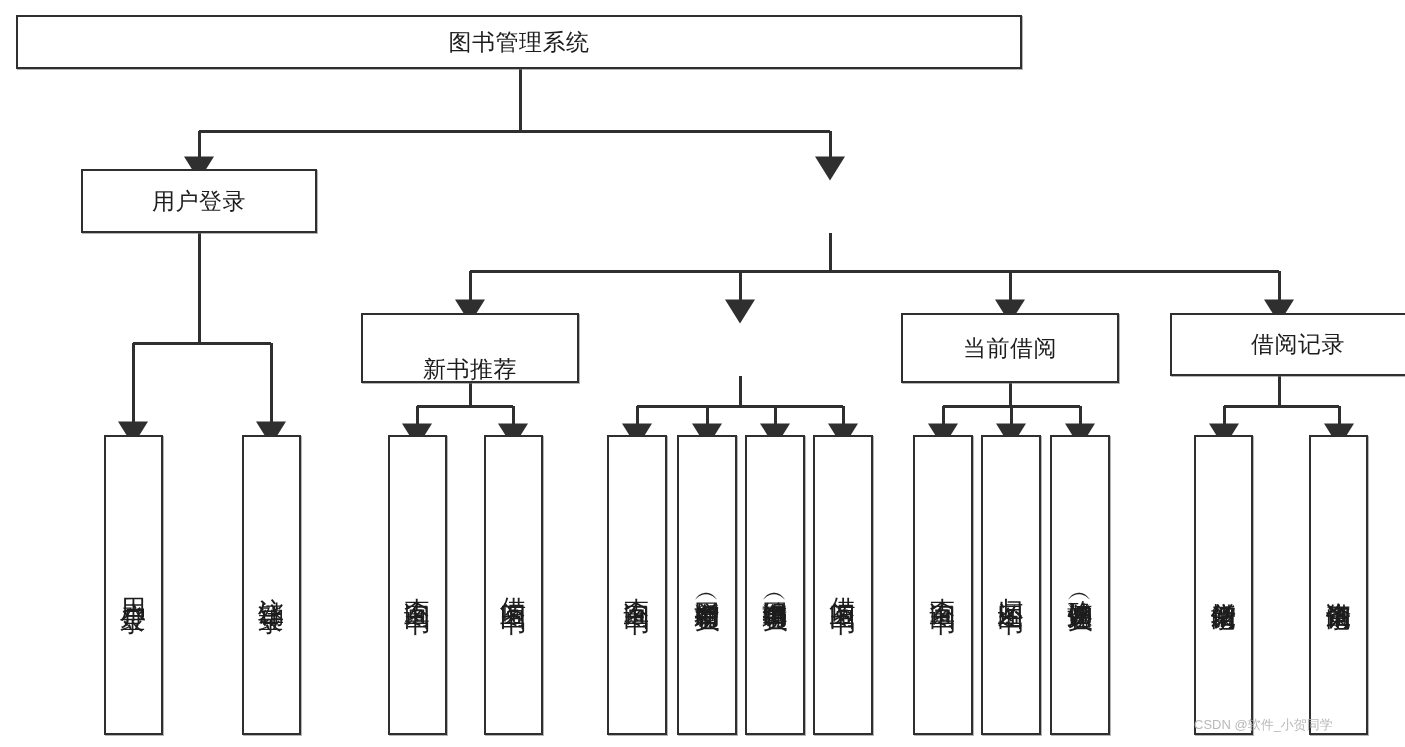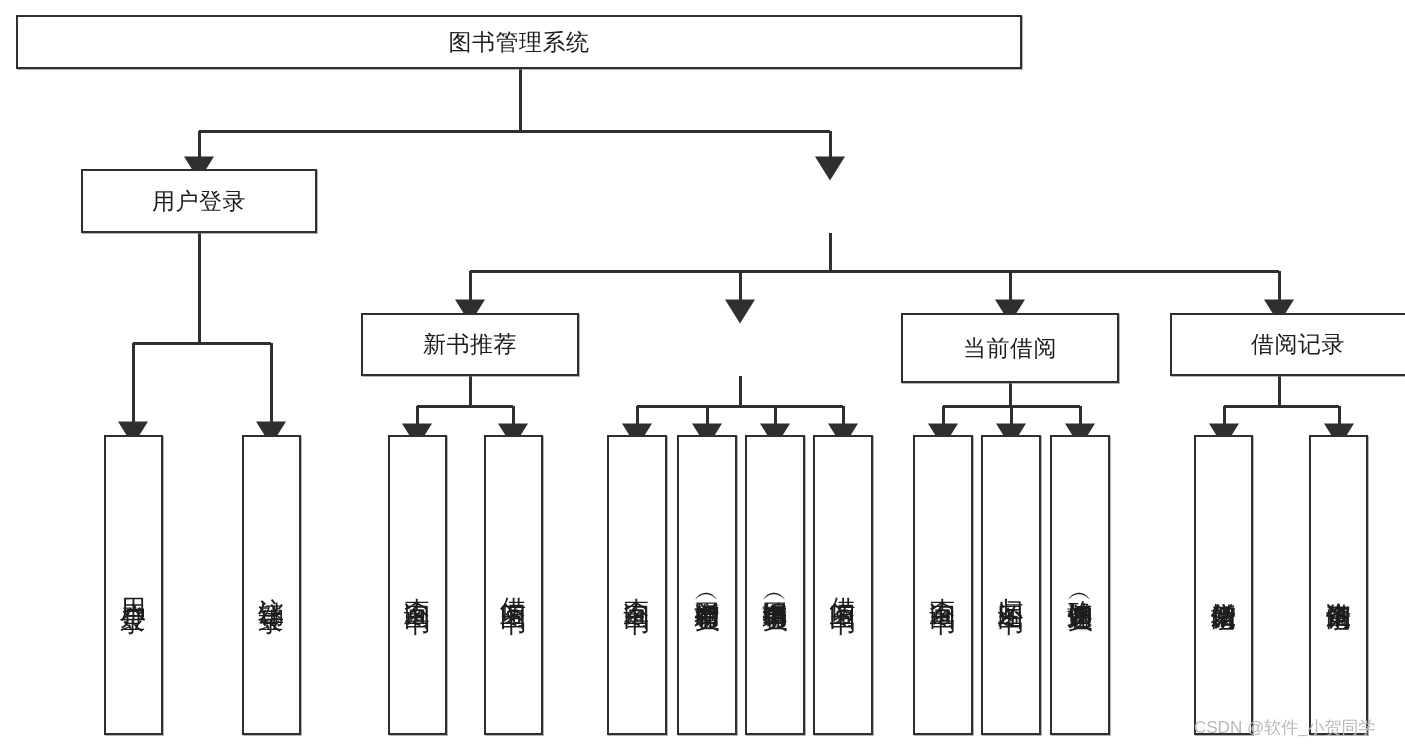--- a/index.html
+++ b/index.html
@@ -64,21 +64,21 @@
   .node.vert.tight .label{
     font-size:25px;
     letter-spacing:1px;
   }
   
   #watermark{
     position:absolute;
     z-index:3;
     left:1194px;
     top:716px;
-    font-size:17px;
+    font-size:13px;
     color:#b9b9b9;
     white-space:nowrap;
     pointer-events:none;
     font-family:"Liberation Sans","DejaVu Sans",sans-serif;
   }
 </style>
 </head>
 <body>
 
 <div id="canvas">
@@ -135,21 +135,21 @@
 
   <div class="node root horiz" style="left:16px;top:15px;width:1006px;height:54px;">
     <span class="label">图书管理系统</span>
   </div>
 
   <div class="node horiz" style="left:81px;top:169px;width:236px;height:64px;">
     <span class="label">用户登录</span>
   </div>
 
 
-  <div class="node horiz" style="left:361px;top:313px;width:218px;height:63px;">
+  <div class="node horiz" style="left:361px;top:313px;width:218px;height:70px;align-items:flex-end;">
     <span class="label">新书推荐</span>
   </div>
 
 
   <div class="node horiz" style="left:901px;top:313px;width:218px;height:70px;">
     <span class="label">当前借阅</span>
   </div>
 
   <div class="node horiz" style="left:1170px;top:313px;width:256px;height:63px;">
     <span class="label">借阅记录</span>

